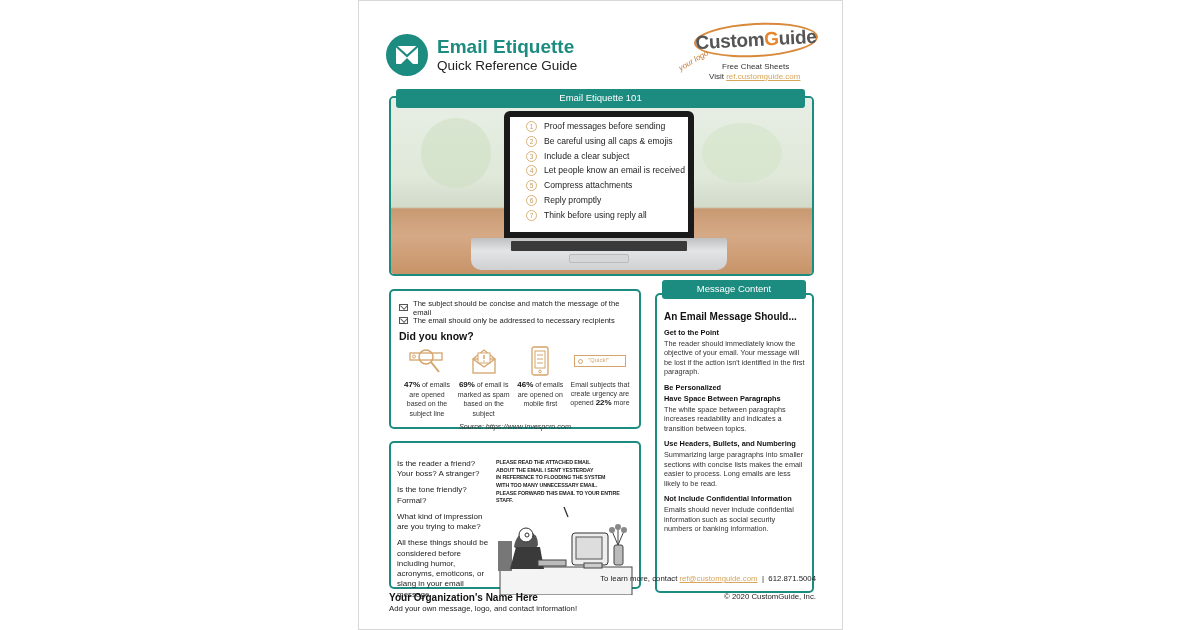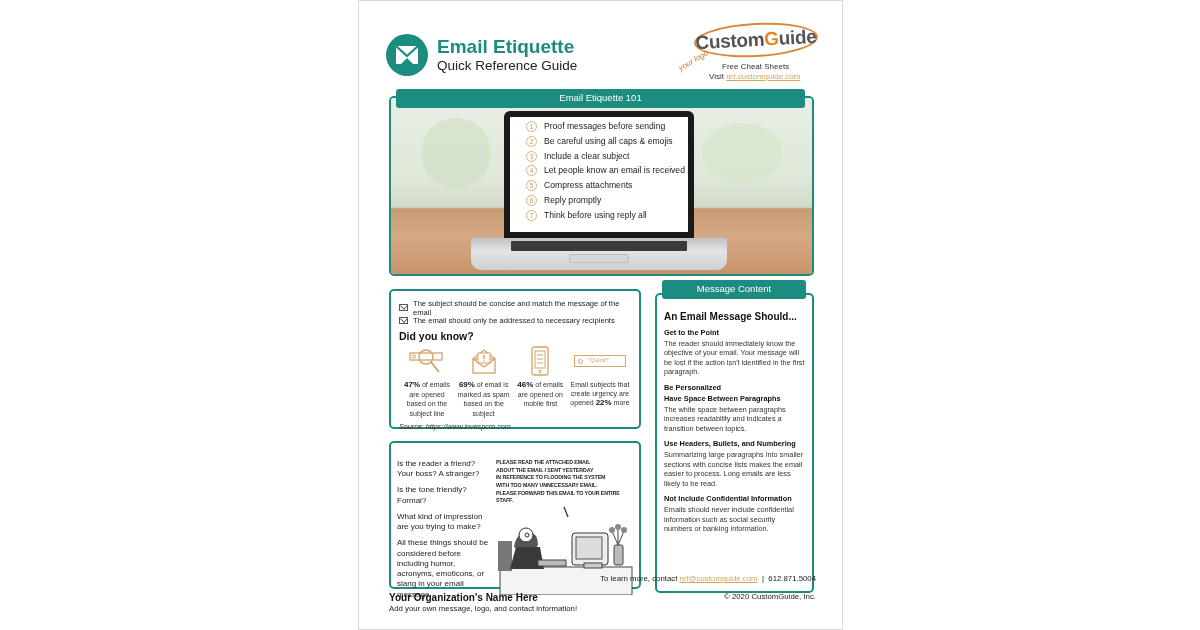--- a/index.html
+++ b/index.html
@@ -78,21 +78,21 @@
   
   .paddr { left: 30px; top: 288px; width: 252px; height: 140px; }
   .bullet { display:flex; align-items:center; font-size: 7.6px; color: #222; height: 13px; }
   .env { width: 9px; height: 7px; border: 1px solid #555; margin-right: 5px; position: relative; flex-shrink:0; }
   .env::after { content:""; position:absolute; left:1px; top:-2px; width:5px; height:5px; border-right:1px solid #555; border-bottom:1px solid #555; transform: rotate(45deg) scale(0.9); }
   .dyk { font-size: 10.5px; font-weight: bold; color: #111; margin-top: 3px; }
   .stats { display:flex; justify-content: space-between; margin-top: 4px; }
   .stat { width: 56px; text-align: center; font-size: 7px; color: #333; line-height: 1.3; }
   .stat b { font-size: 8px; color: #111; }
   .stat-icon { height: 30px; display:flex; align-items:center; justify-content:center; margin-bottom: 4px; }
-  .source { text-align: left; font-size: 7.2px; font-style: italic; color: #333; margin-top: 4px; }
+  .source { text-align: center; font-size: 7.2px; font-style: italic; color: #333; margin-top: 4px; }
 
   
   .paud { left: 30px; top: 440px; width: 252px; height: 148px; }
   .aud-text p { font-size: 8px; color: #222; line-height: 1.28; margin-bottom: 6px; }
   .cartoon { position:absolute; left: 105px; top: 16px; width: 140px; height: 128px; }
   .cartoon-caption { font-size: 5.3px; font-weight: bold; color: #222; line-height: 1.45; letter-spacing: -0.1px; }
 
   
   .pmsg { left: 296px; top: 292px; width: 159px; height: 300px; }
   .msg-h { font-size: 10px; font-weight: bold; color: #111; margin-bottom: 6px; }

